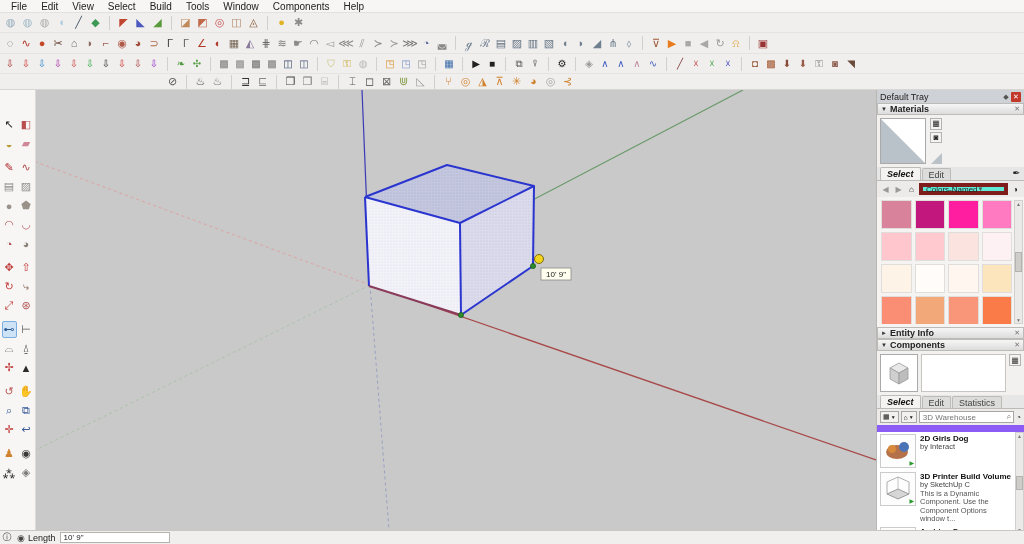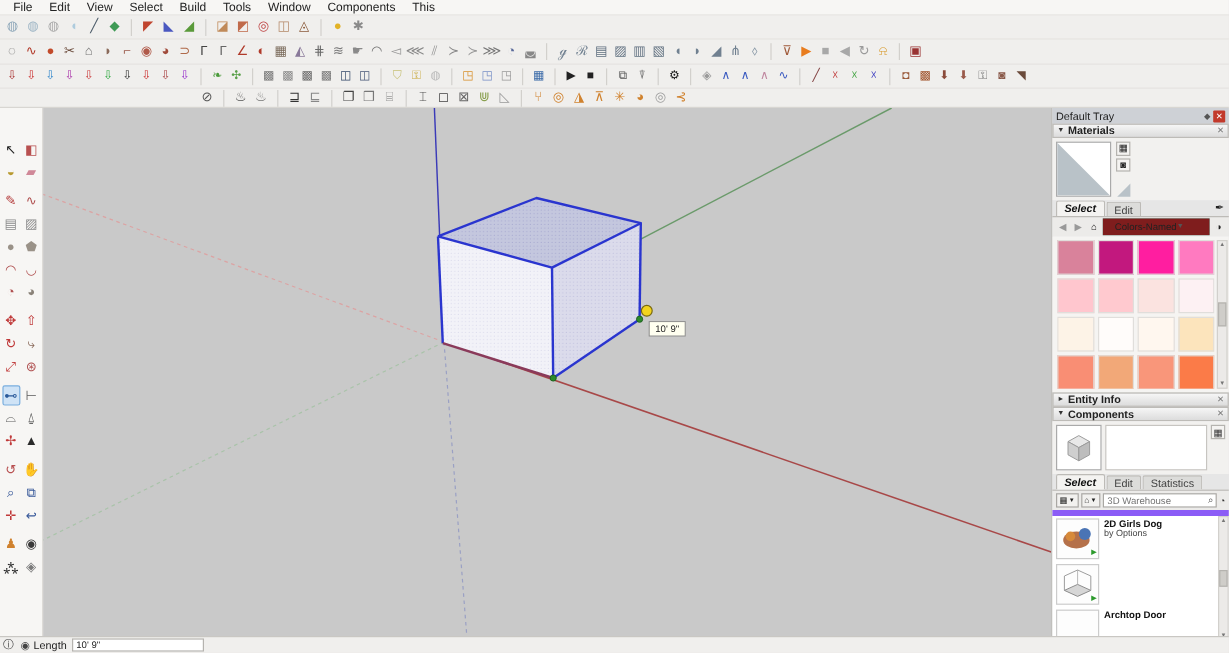--- a/index.html
+++ b/index.html
@@ -63,21 +63,21 @@
 
   .tabsRow { height:14px; display:flex; align-items:flex-end; padding:0 3px; gap:1px; border-bottom:1px solid #bdbbb7; background:#e6e6e6; position:relative; }
   .tab { font-size:9px; padding:1px 6px 0; border:1px solid #bdbbb7; border-bottom:none; background:#dcdcda; color:#444;
     border-radius:2px 2px 0 0; height:12px; }
   .tab.on { background:#f4f3f1; font-weight:bold; color:#111; height:13px;font-style:italic; }
   .tabsRow .right { position:absolute; right:4px; top:1px; font-size:9px; color:#222; }
 
   .navRow { height:16px; display:flex; align-items:center; gap:2px; padding:0 3px; background:#ecebe9; }
   .navRow .nb { font-size:8px; color:#999; width:11px; text-align:center; }
   .navRow .home { color:#222; }
-  .ddl { flex:1; height:12px; background:#5eead4; border:7px solid #7f1d1d; font-size:8px; color:#222;
+  .ddl { flex:1; height:12px; background:#5eead4; border:4px solid #7f1d1d; font-size:8px; color:#222;
     display:flex; align-items:center; padding:0 3px; }
   .ddl .car { font-size:6px; color:#555; }
 
   #swatchWrap { height:130px; background:#f5f4f2; display:flex; padding:3px 1px 3px 4px; }
   #swatches { flex:1; display:grid; grid-template-columns:repeat(4,1fr); gap:3px; overflow:hidden; }
   .sw { height:29px; border:1px solid #e0dedb; }
   .vscroll { width:9px; background:#eceae8; border:1px solid #d2d0cc; display:flex; flex-direction:column;
     justify-content:space-between; align-items:center; font-size:5px; color:#777; margin-left:2px; }
   .vscroll .thumbv { width:7px; height:20px; background:#cfcdc9; border:1px solid #b5b3af; }
 
@@ -88,21 +88,21 @@
     display:flex; align-items:center; justify-content:center; }
 
   #compNav { height:16px; display:flex; align-items:center; gap:2px; padding:0 3px; background:#ecebe9; }
   .miniBtn { height:12px; border:1px solid #a9a7a3; background:#f2f1ef; font-size:7px; color:#222;
     display:flex; align-items:center; padding:0 2px; gap:1px; }
   #searchBox { flex:1; height:12px; background:#fff; border:1px solid #a9a7a3; display:flex; align-items:center; }
   #searchBox input { flex:1; border:none; outline:none; font-size:8px; color:#999; padding:0 3px; width:60px;
     font-family:"Liberation Sans",sans-serif; background:transparent; }
   #searchBox .mag { font-size:8px; color:#555; padding-right:2px; }
 
-  #compList { height:109px; background:#fff; border-top:5px solid #8b5cf6; display:flex; overflow:hidden; }
+  #compList { height:109px; background:#fff; border-top:7px solid #8b5cf6; display:flex; overflow:hidden; }
   #compItems { flex:1; overflow:hidden; padding:2px 0 0 3px; }
   .citem { display:flex; gap:4px; margin-bottom:4px; }
   .cthumb { width:36px; height:34px; border:1px solid #ccc; background:#fdfdfd; position:relative;
     display:flex; align-items:center; justify-content:center; }
   .cthumb .badge { position:absolute; right:1px; bottom:1px; font-size:6px; color:#2c9a2c; }
   .cmeta { flex:1; overflow:hidden; }
   .cname { font-size:8px; font-weight:bold; color:#111; line-height:1.15; }
   .cby { font-size:7.5px; color:#444; line-height:1.15; }
   .cdesc { font-size:7.5px; color:#555; line-height:1.12; }
 
@@ -120,21 +120,21 @@
 
 <div id="menubar">
     <span class="mi">File</span>
     <span class="mi">Edit</span>
     <span class="mi">View</span>
     <span class="mi">Select</span>
     <span class="mi">Build</span>
     <span class="mi">Tools</span>
     <span class="mi">Window</span>
     <span class="mi">Components</span>
-    <span class="mi">This</span>
+    <span class="mi">Help</span>
   </div>
 
 <div id="tb1" class="tbrow">
     <div class="tbgroup">
       <span class="ticon" style="color: rgb(143, 168, 186);">◍</span>
       <span class="ticon" style="color: rgb(157, 181, 197);">◍</span>
       <span class="ticon" style="color: rgb(169, 169, 169);">◍</span>
       <span class="ticon" style="color: rgb(174, 203, 221);">◖</span>
       <span class="ticon" style="color: rgb(74, 90, 104);">╱</span>
       <span class="ticon" style="color: rgb(63, 154, 85);">◆</span>
@@ -579,31 +579,36 @@
           <div class="cthumb">
             <svg width="30" height="26" viewBox="0 0 30 26">
               <ellipse cx="14" cy="14" rx="11" ry="7" fill="#b5714a"></ellipse>
               <circle cx="21" cy="9" r="5" fill="#4a74b5"></circle>
               <circle cx="9" cy="11" r="4" fill="#d78a3a"></circle>
             </svg>
             <span class="badge">▶</span>
           </div>
           <div class="cmeta">
             <div class="cname">2D Girls Dog</div>
-            <div class="cby">by Options</div>
+            <div class="cby">by Interact</div>
           </div>
         </div>
         <div class="citem">
           <div class="cthumb">
             <svg width="30" height="26" viewBox="0 0 30 26">
               <polygon points="4,18 15,13 26,18 15,23" fill="#d6d6d6" stroke="#888" stroke-width="0.8"></polygon>
               <polyline points="4,18 4,6 15,1 26,6 26,18" fill="none" stroke="#999" stroke-width="0.8"></polyline>
               <line x1="15" y1="13" x2="15" y2="1" stroke="#aaa" stroke-width="0.7"></line>
             </svg>
             <span class="badge">▶</span>
+          </div>
+          <div class="cmeta">
+            <div class="cname">3D Printer Build Volume</div>
+            <div class="cby">by SketchUp C</div>
+            <div class="cdesc">This is a Dynamic Component. Use the Component Options window t...</div>
           </div>
         </div>
         <div class="citem">
           <div class="cthumb"></div>
           <div class="cmeta">
             <div class="cname">Archtop Door</div>
           </div>
         </div>
       </div>
     <div class="vscroll">

